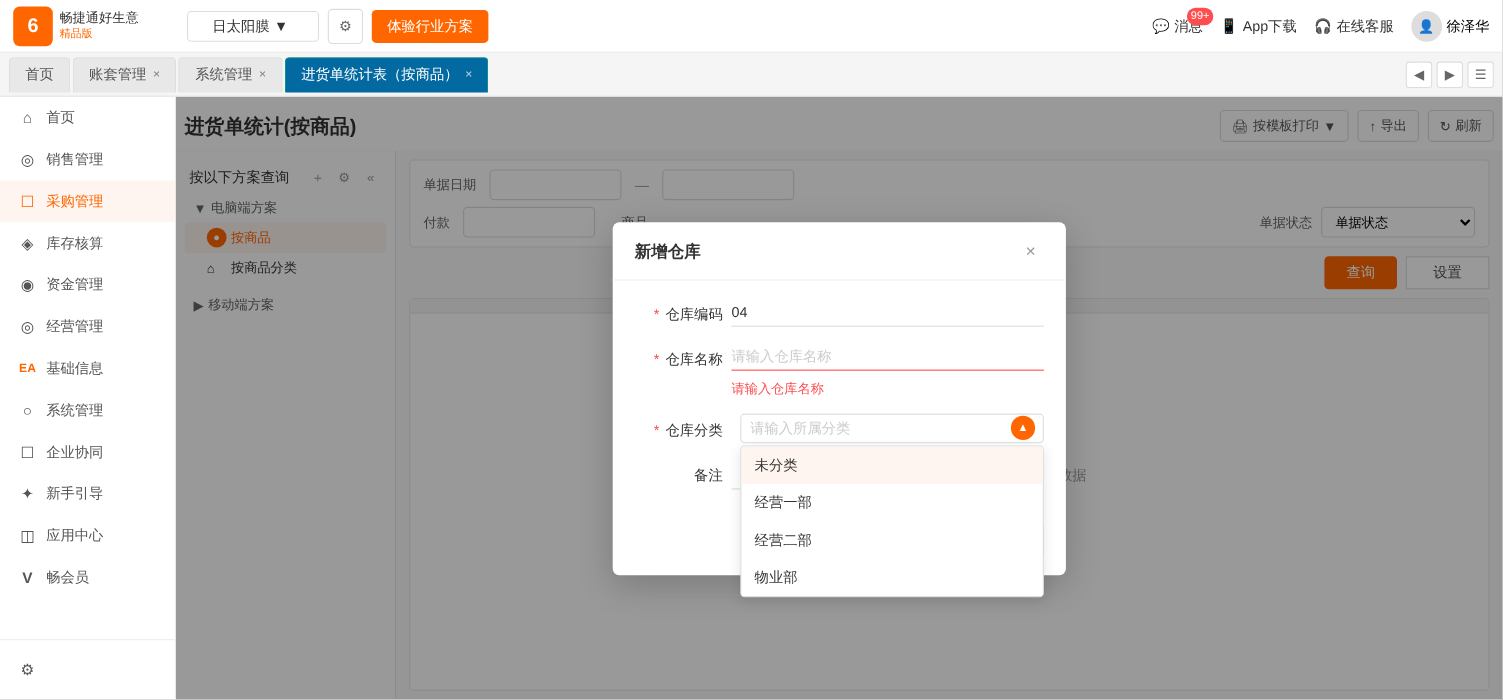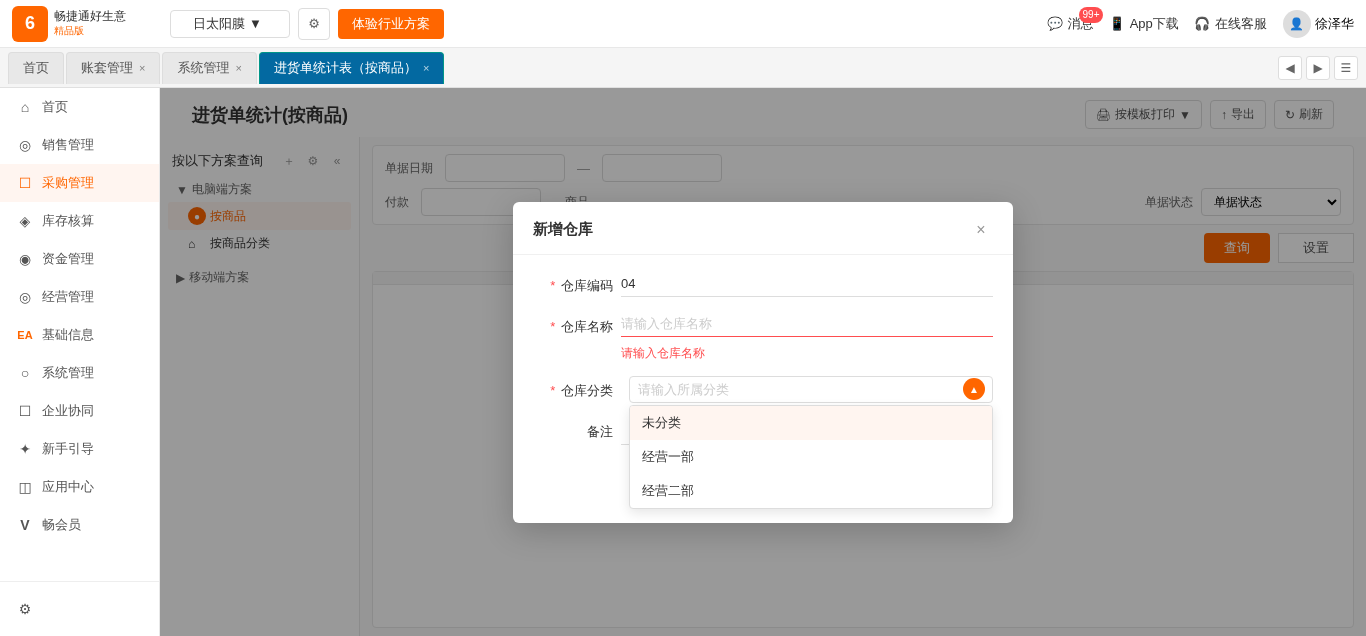--- a/index.html
+++ b/index.html
@@ -220,21 +220,21 @@
       flex: 1;
       display: flex;
       flex-direction: column;
       overflow: hidden;
       position: relative;
     }
     .page-header {
       display: flex;
       align-items: center;
       justify-content: space-between;
-      padding: 12px 32px 8px;
+      padding: 12px 8px 8px;
       background: white;
     }
     .page-title {
       font-size: 18px;
       font-weight: bold;
       color: #333;
     }
     .header-actions {
       display: flex;
       align-items: center;
@@ -329,21 +329,21 @@
       top: 0; left: 0; right: 0; bottom: 0;
       background: rgba(0,0,0,0.4);
       display: flex;
       align-items: center;
       justify-content: center;
       z-index: 100;
     }
     .modal {
       background: white;
       border-radius: 6px;
-      width: 500px;
+      width: 412px;
       box-shadow: 0 8px 32px rgba(0,0,0,0.2);
       overflow: visible;
       position: relative;
     }
     .modal-header {
       display: flex;
       align-items: center;
       justify-content: space-between;
       padding: 16px 20px 12px;
       border-bottom: 1px solid #f0f0f0;
@@ -786,20 +786,21 @@
               <span>仓库分类</span>
             </label>
             <div class="classify-input-wrap">
               <input class="classify-input" type="text" placeholder="请输入所属分类" style="">
               <div class="classify-arrow">▲</div>
               
               <div class="dropdown-list">
                 <div class="dropdown-item selected">未分类</div>
                 <div class="dropdown-item">经营一部</div>
                 <div class="dropdown-item">经营二部</div>
+                <div class="dropdown-item">物业部</div>
               </div>
             </div>
           </div>
 
           <div class="form-row" style="margin-top: 8px;">
             <label class="form-label">
               <span>备注</span>
             </label>
             <input class="notes-input" type="text" style="">
           </div>

